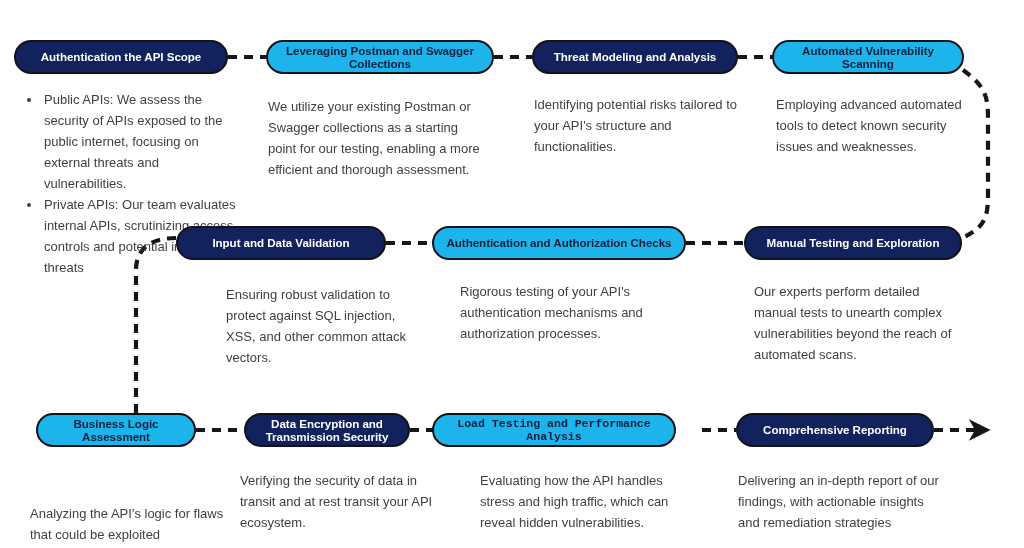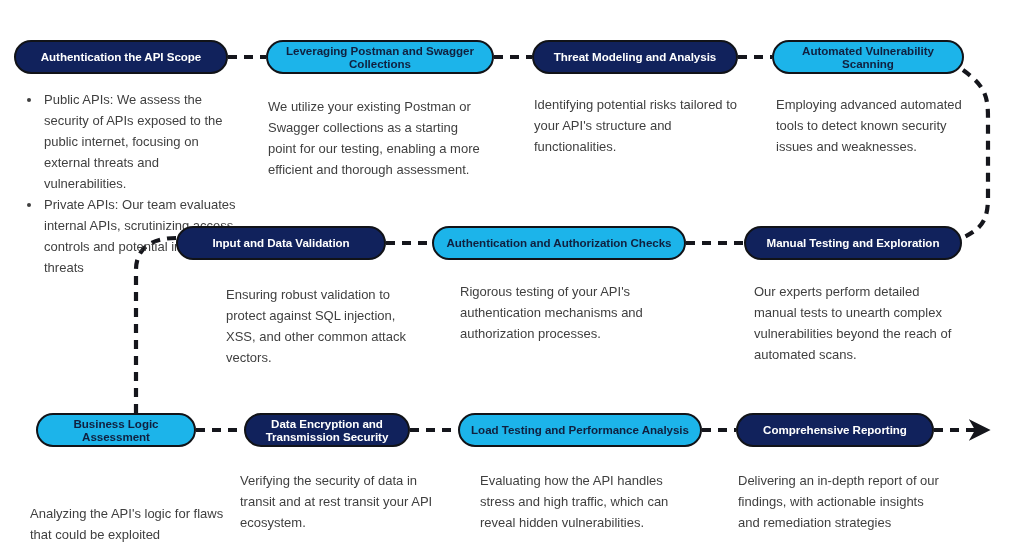--- a/index.html
+++ b/index.html
@@ -157,21 +157,21 @@
   <p>Analyzing the API's logic for flaws that could be exploited maliciously.</p>
 </div>
 
 <div class="node dark" style="left:244px; top:413px; width:166px; height:34px;">
   <span class="node-label">Data Encryption and Transmission Security</span>
 </div>
 <div class="desc" style="left:240px; top:470px; width:204px;">
   <p>Verifying the security of data in transit and at rest transit your API ecosystem.</p>
 </div>
 
-<div class="node light" style="left:458px; top:413px; width:244px; height:34px;">
+<div class="node light" style="left:432px; top:413px; width:244px; height:34px;font-family:Liberation Mono, monospace;">
   <span class="node-label">Load Testing and Performance Analysis</span>
 </div>
 <div class="desc" style="left:480px; top:470px; width:208px;">
   <p>Evaluating how the API handles stress and high traffic, which can reveal hidden vulnerabilities.</p>
 </div>
 
 <div class="node dark" style="left:736px; top:413px; width:198px; height:34px;">
   <span class="node-label">Comprehensive Reporting</span>
 </div>
 <div class="desc" style="left:738px; top:470px; width:208px;">

